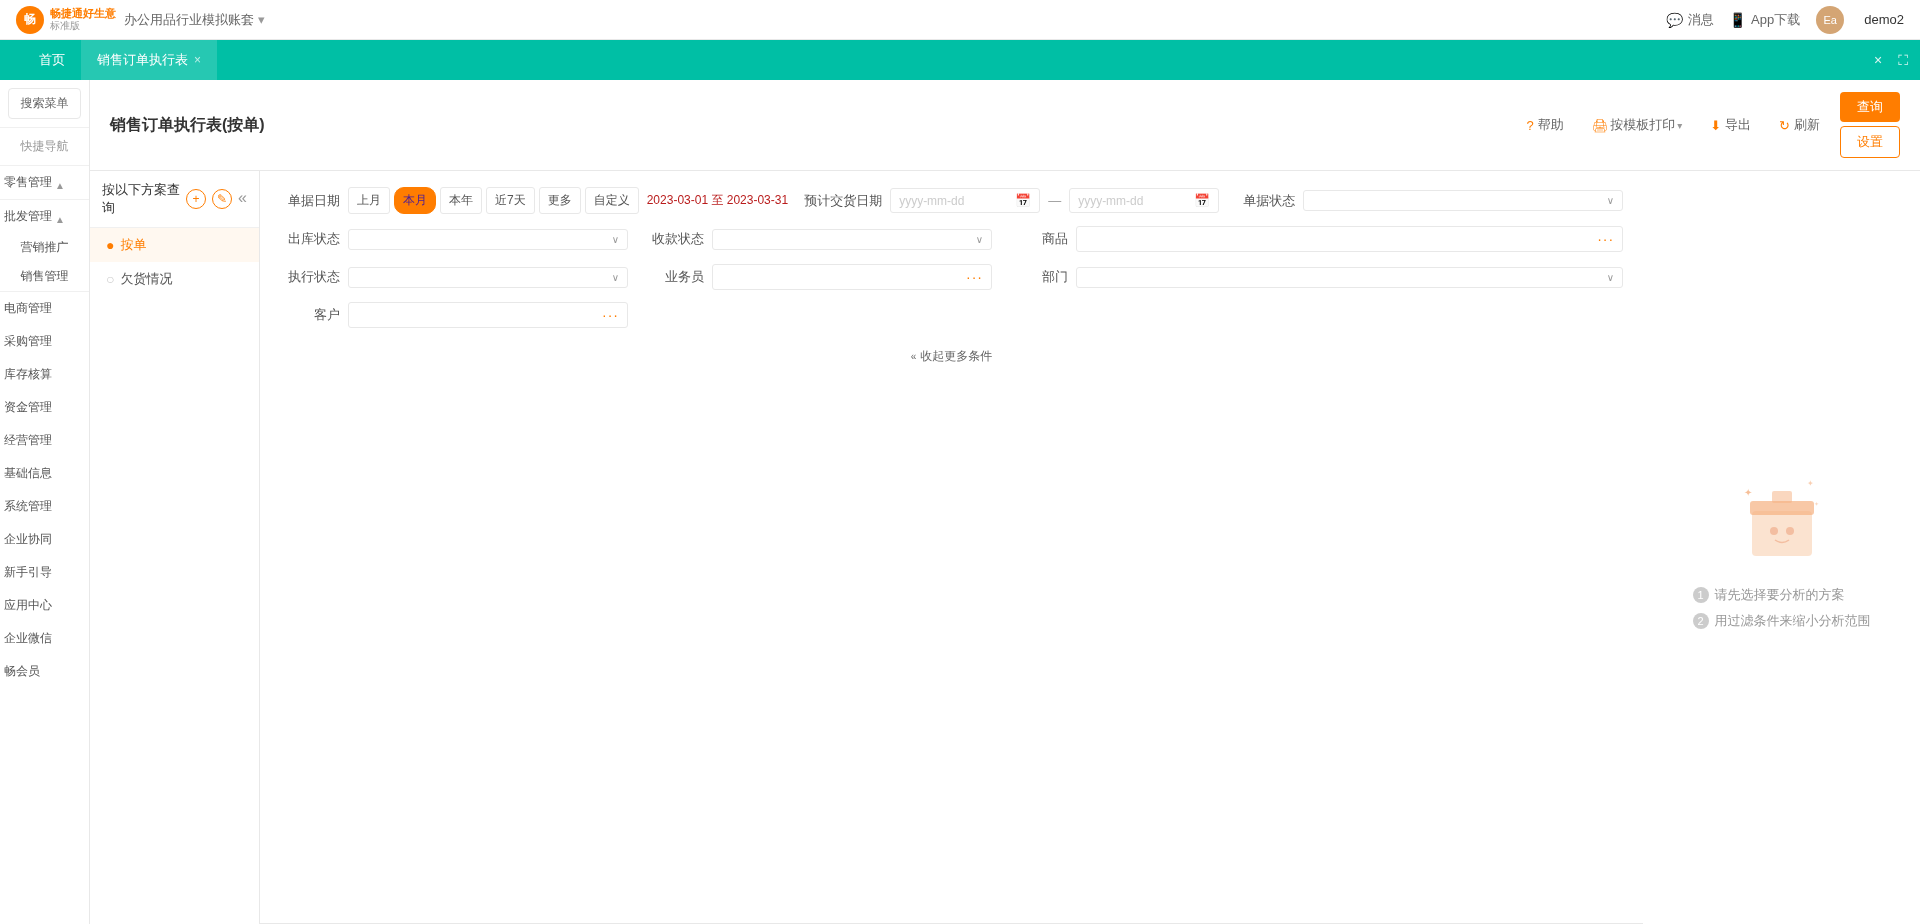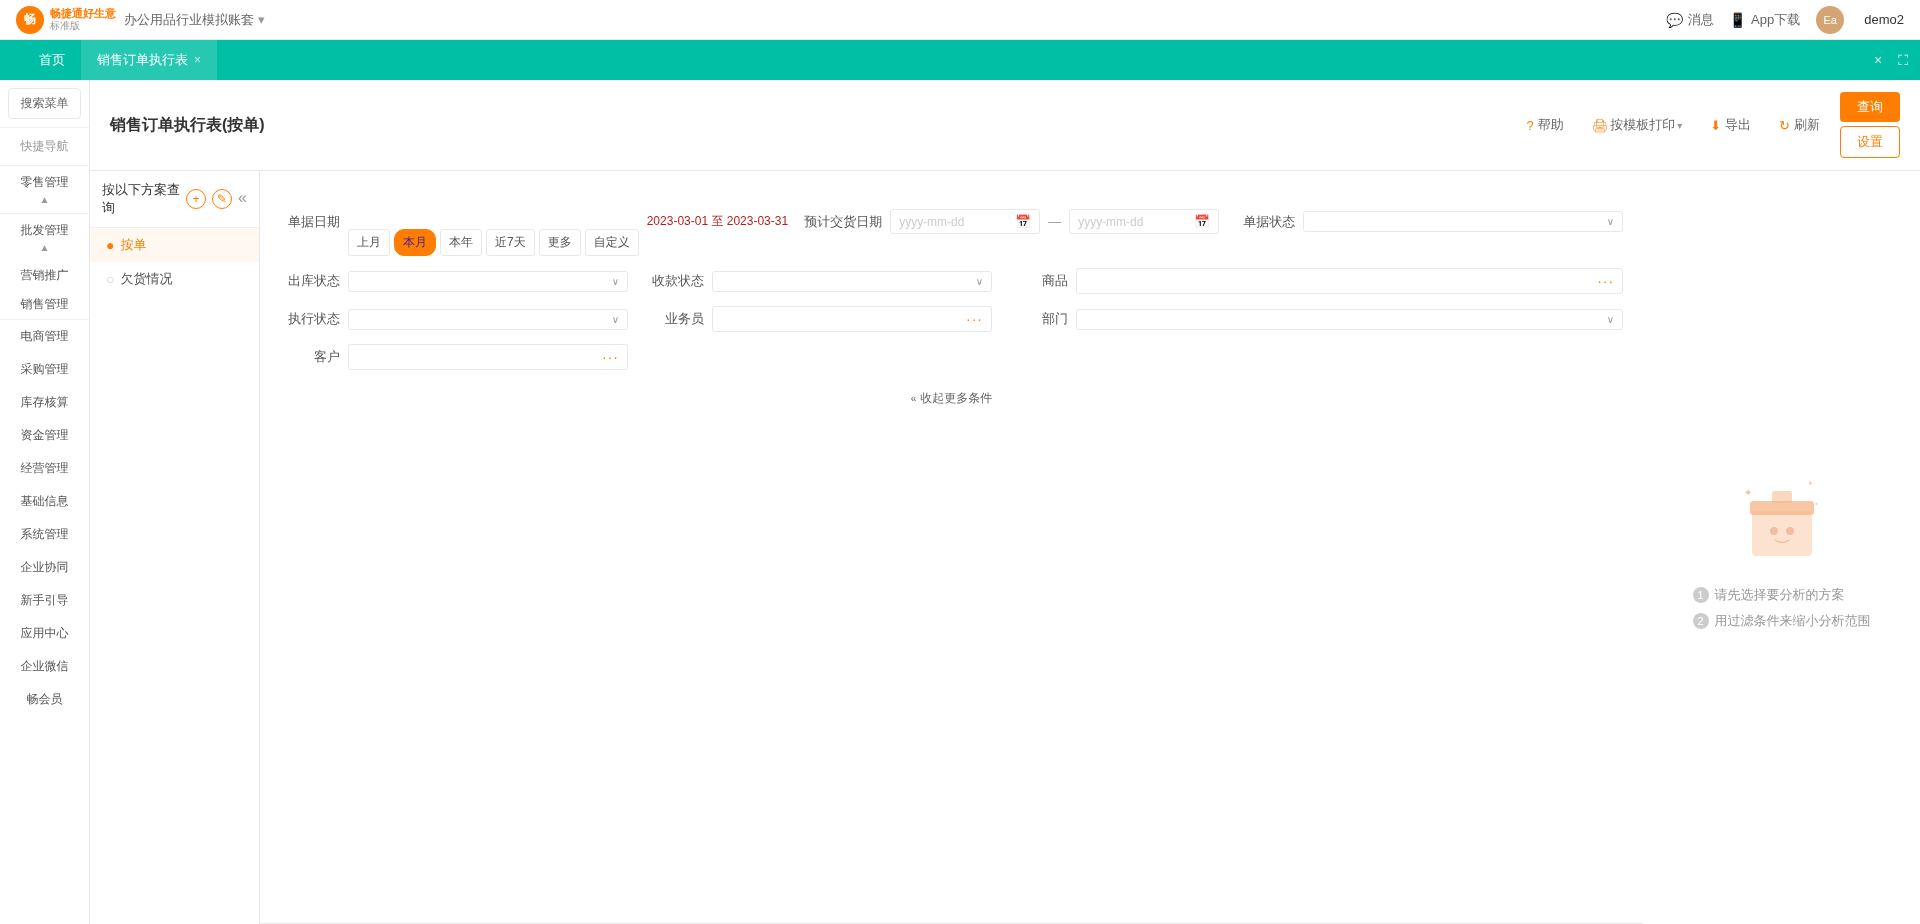--- a/index.html
+++ b/index.html
@@ -28,21 +28,21 @@
 
     
     .main-layout { display: flex; flex: 1; overflow: hidden; }
 
     
     .sidebar { width: 90px; background: #fff; border-right: 1px solid #e8e8e8; display: flex; flex-direction: column; overflow-y: auto; flex-shrink: 0; }
     .sidebar-search { padding: 8px; border-bottom: 1px solid #f0f0f0; }
     .sidebar-search-btn { width: 100%; padding: 6px 0; background: none; border: 1px solid #e8e8e8; border-radius: 4px; color: #666; font-size: 12px; cursor: pointer; text-align: center; }
     .sidebar-nav { padding: 6px 0; border-bottom: 1px solid #f0f0f0; }
     .sidebar-nav-label { font-size: 12px; color: #999; text-align: center; padding: 4px 0; }
-    .sidebar-item { padding: 8px 4px; text-align: center; cursor: pointer; color: #555; font-size: 12px; display: flex; flex-direction: column; align-items: center; gap: 3px; }
+    .sidebar-item { padding: 8px 4px; text-align: center; cursor: pointer; color: #555; font-size: 12px; display: flex; flex-direction: row; align-items: flex-end; gap: 3px; }
     .sidebar-group { border-bottom: 1px solid #f0f0f0; }
     .sidebar-sub-item { padding: 6px 8px; font-size: 12px; color: #555; cursor: pointer; text-align: center; }
     .arrow-icon { font-size: 10px; color: #999; }
 
     
     .content-area { flex: 1; display: flex; flex-direction: column; overflow: hidden; background: #f5f5f5; }
 
     
     .page-header { background: #fff; padding: 12px 20px 0 20px; border-bottom: 1px solid #e8e8e8; display: flex; align-items: center; justify-content: space-between; flex-shrink: 0; }
     .page-title { font-size: 16px; font-weight: bold; color: #333; padding-bottom: 12px; }
@@ -65,21 +65,21 @@
 
     
     .right-content { flex: 1; display: flex; flex-direction: row; overflow: hidden; }
 
     
     .filter-area { background: #fff; padding: 16px 20px 8px 20px; border-bottom: 1px solid #e8e8e8; flex-shrink: 0; }
     .filter-row { display: flex; align-items: center; gap: 16px; margin-bottom: 12px; flex-wrap: wrap; }
     .filter-item { display: flex; align-items: center; gap: 8px; }
     .filter-label { font-size: 13px; color: #555; white-space: nowrap; min-width: 60px; text-align: right; }
     .filter-date-group { display: flex; align-items: center; gap: 4px; }
-    .date-btn { padding: 4px 8px; font-size: 12px; border: 1px solid #e8e8e8; background: #fff; border-radius: 3px; cursor: pointer; color: #555; margin-top: 42px; }
+    .date-btn { padding: 4px 8px; font-size: 12px; border: 1px solid #e8e8e8; background: #fff; border-radius: 3px; cursor: pointer; color: #555; }
     .date-btn.active { background: #ff7d00; color: #4c1d95; border-color: #ff7d00; border-radius: 10px; }
     .filter-select { border: 1px solid #e8e8e8; border-radius: 3px; padding: 4px 8px; font-size: 13px; color: #333; width: 280px; outline: none; background: #fff; display: flex; align-items: center; justify-content: space-between; cursor: pointer; }
     .filter-select-wide { width: 320px; }
     .select-arrow { color: #999; font-size: 10px; }
     .filter-date-input { border: 1px solid #e8e8e8; border-radius: 3px; padding: 4px 8px; font-size: 13px; color: #999; width: 150px; display: flex; align-items: center; justify-content: space-between; cursor: pointer; }
     .date-separator { color: #999; font-size: 13px; }
     .filter-ellipsis { color: #ff7d00; cursor: pointer; font-size: 14px; letter-spacing: 1px; }
     .collapse-btn { display: flex; align-items: center; justify-content: center; padding: 8px 0; color: #666; font-size: 12px; cursor: pointer; gap: 4px; }
 
     

